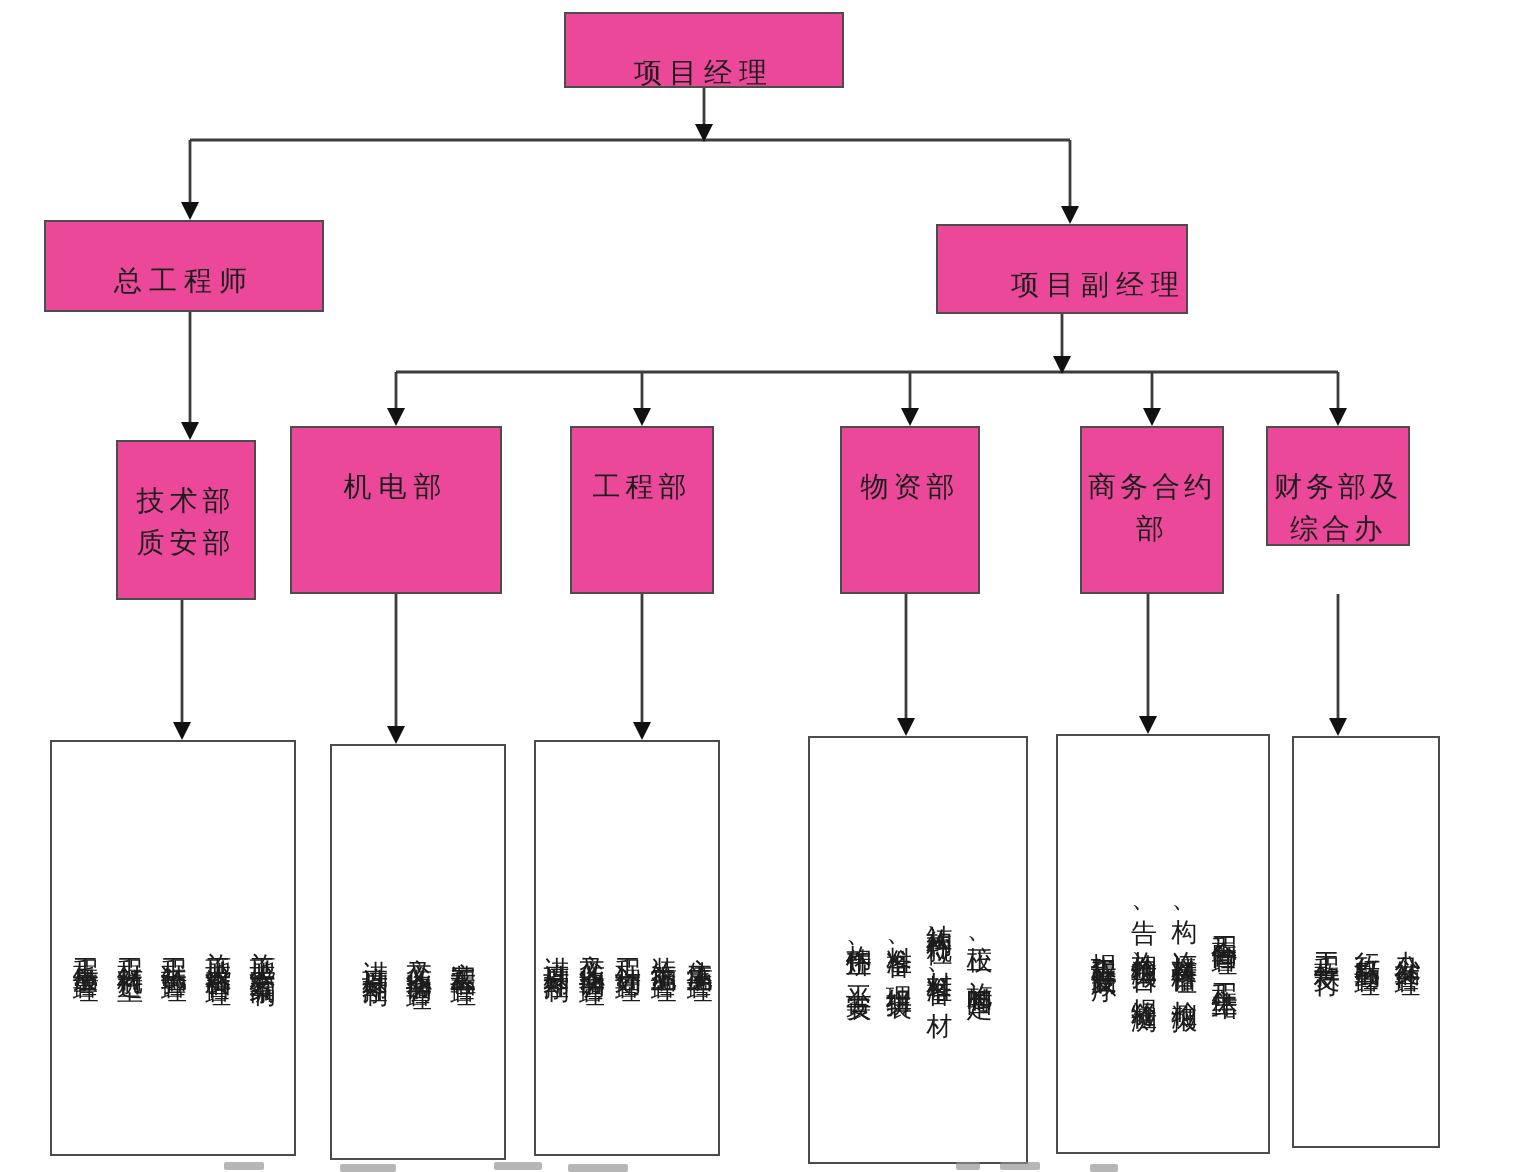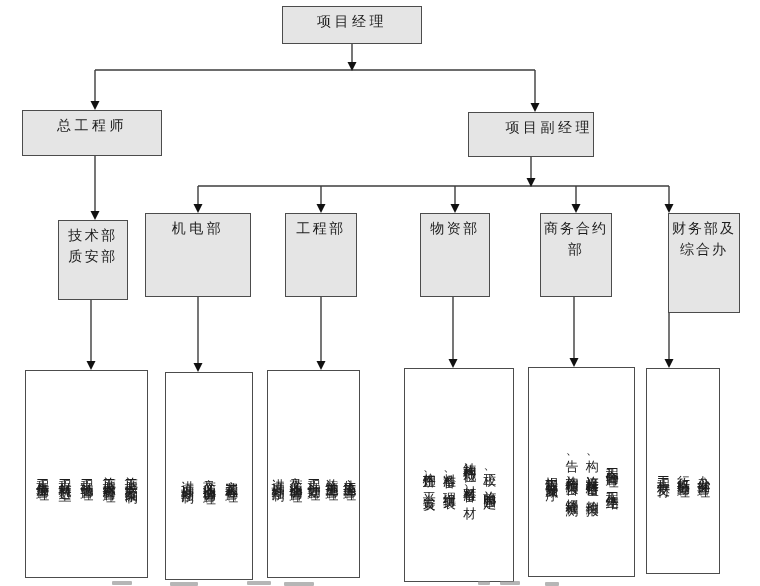--- a/index.html
+++ b/index.html
@@ -9,23 +9,23 @@
     height: 586px;
     background: #ffffff;
     overflow: hidden;
     font-family: "Liberation Serif", "DejaVu Serif", serif;
   }
   .connectors { position: absolute; left: 0; top: 0; width: 760px; height: 586px; }
   .hbox {
     position: absolute;
     box-sizing: border-box;
     border: 1.6px solid #4c4c4c;
-    background: #e5e5e5;
+    background: #ec4899;
     text-align: center;
-    padding-top: 4px;
+    padding-top: 20px;
     font-size: 14px;
     letter-spacing: 3.5px;
     color: #1c1c1c;
   }
   .hbox .line { display: block; line-height: 1.5; }
   .vbox {
     position: absolute;
     box-sizing: border-box;
     border: 1.6px solid #4c4c4c;
     background: #ffffff;
@@ -118,21 +118,21 @@
   <div class="hbox" style="left:285px; top:213px; width:72px; height:84px; letter-spacing:2.5px;">
     <span class="line">工程部</span>
   </div>
   <div class="hbox" style="left:420px; top:213px; width:70px; height:84px; letter-spacing:2.5px;">
     <span class="line">物资部</span>
   </div>
   <div class="hbox" style="left:540px; top:213px; width:72px; height:84px; letter-spacing:2px;">
     <span class="line">商务合约</span>
     <span class="line">部</span>
   </div>
-  <div class="hbox" style="left:668px; top:213px; width:72px; height:100px; letter-spacing:2px;">
+  <div class="hbox" style="left:633px; top:213px; width:72px; height:60px; letter-spacing:2px;">
     <span class="line">财务部及</span>
     <span class="line">综合办</span>
   </div>
 
   <div class="vbox" style="left:25px; top:370px; width:123px; height:208px;">
     <div class="vtext" style="line-height:1.7;">
       <div class="vcol">施工技术方案编制</div>
       <div class="vcol">施工技术资料管理</div>
       <div class="vcol">工程试验管理</div>
       <div class="vcol">工程材料选型</div>

